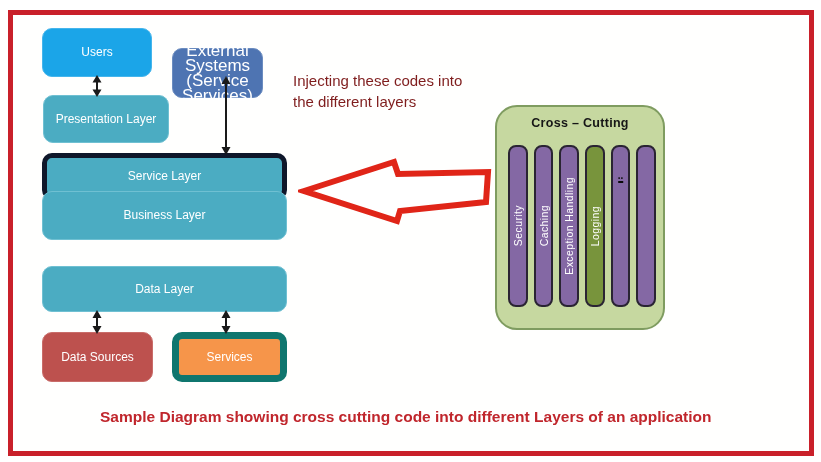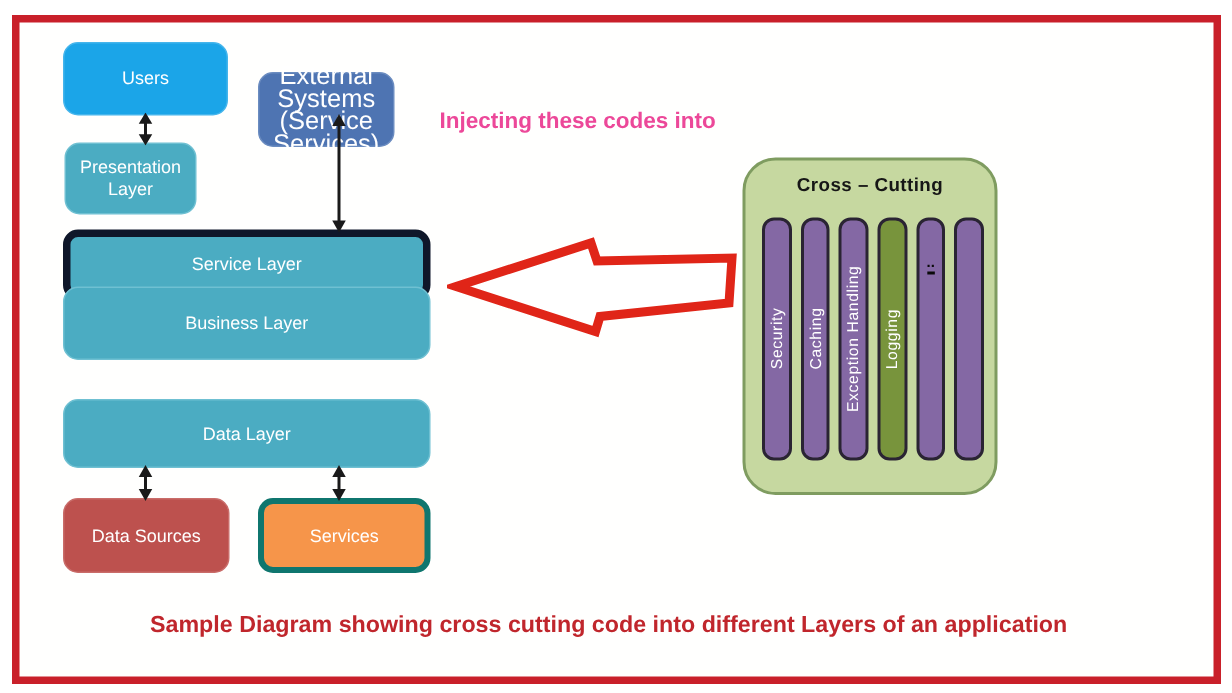--- a/index.html
+++ b/index.html
@@ -25,38 +25,38 @@
     border-radius:10px;
     display:flex; align-items:center; justify-content:center;
     color:#ffffff;
     font-size:12px;
     text-align:center;
     line-height:15px;
   }
   .node-users        { left:29px; top:13px;  width:110px; height:49px; background:#1ba5e8; border:1px solid #31aeе9; }
   .node-users        { border:1px solid #45b5ec; }
   .node-external     { left:159px; top:12px; width:91px; height:50px; background:#4e74b2; border:1px solid #6b8cc0; font-size:17px;margin-top:21px; }
-  .node-presentation { left:30px; top:80px;  width:88px; height:48px; background:#4bacc2; border:1px solid #6fc0d2; }
+  .node-presentation { left:30px; top:80px;  width:126px; height:48px; background:#4bacc2; border:1px solid #6fc0d2; }
   .node-service      { left:29px; top:138px; width:245px; height:47px; background:#4bacc2; border:5px solid #0f172a; }
   .node-business     { left:29px; top:176px; width:245px; height:49px; background:#4bacc2; border:1px solid #6fc0d2; }
   .node-data         { left:29px; top:251px; width:245px; height:46px; background:#4bacc2; border:1px solid #6fc0d2; }
   .node-datasources  { left:29px; top:317px; width:111px; height:50px; background:#bd514e; border:1px solid #c96c69; }
-  .node-services     { left:159px; top:317px; width:115px; height:50px; background:#f6954a; border:4px solid #0f766e; }
+  .node-services     { left:159px; top:317px; width:115px; height:50px; background:#f6954a; border:7px solid #0f766e; }
 
   .connector { position:absolute; width:14px; }
   .conn-1 { left:77px;  top:60px;  height:22px; }
   .conn-2 { left:206px; top:61px;  height:79px; }
   .conn-3 { left:77px;  top:295px; height:24px; }
   .conn-4 { left:206px; top:295px; height:24px; }
 
   .big-arrow { position:absolute; left:285px; top:140px; }
 
   .txt-injecting {
     position:absolute; left:280px; top:55px;
-    color:#ec4899; font-weight:bold; font-size:15px; line-height:21px;
+    color:#7f1d1d; font-weight:normal; font-size:15px; line-height:21px;
     white-space:nowrap;
   }
   .txt-caption {
     position:absolute; left:87px; top:393px; width:590px;
     color:#c0262c; font-weight:bold; font-size:15.5px;
     text-align:right; white-space:nowrap;
   }
 
   .cross-cutting {
     position:absolute; left:482px; top:90px;
@@ -163,20 +163,21 @@
       <polygon points="7,0 2.5,8 11.5,8" fill="#1a1a1a"></polygon>
       <polygon points="7,24 2.5,16 11.5,16" fill="#1a1a1a"></polygon>
     </svg>
 
     <svg class="big-arrow" width="196" height="72" viewBox="0 0 196 72">
       <polygon points="6,36 96,7 100,19 190,17 188,47 102,56 99,66" fill="#ffffff" stroke="#e02518" stroke-width="6" stroke-linejoin="miter"></polygon>
     </svg>
 
     <div class="txt-injecting">
       <div>Injecting these codes into</div>
+      <div>the different layers</div>
     </div>
 
     <div class="cross-cutting">
       <div class="cc-title">Cross – Cutting</div>
       <div class="cc-bars">
         <div class="cc-bar">
           <span class="vlabel">Security</span>
         </div>
         <div class="cc-bar">
           <span class="vlabel">Caching</span>

